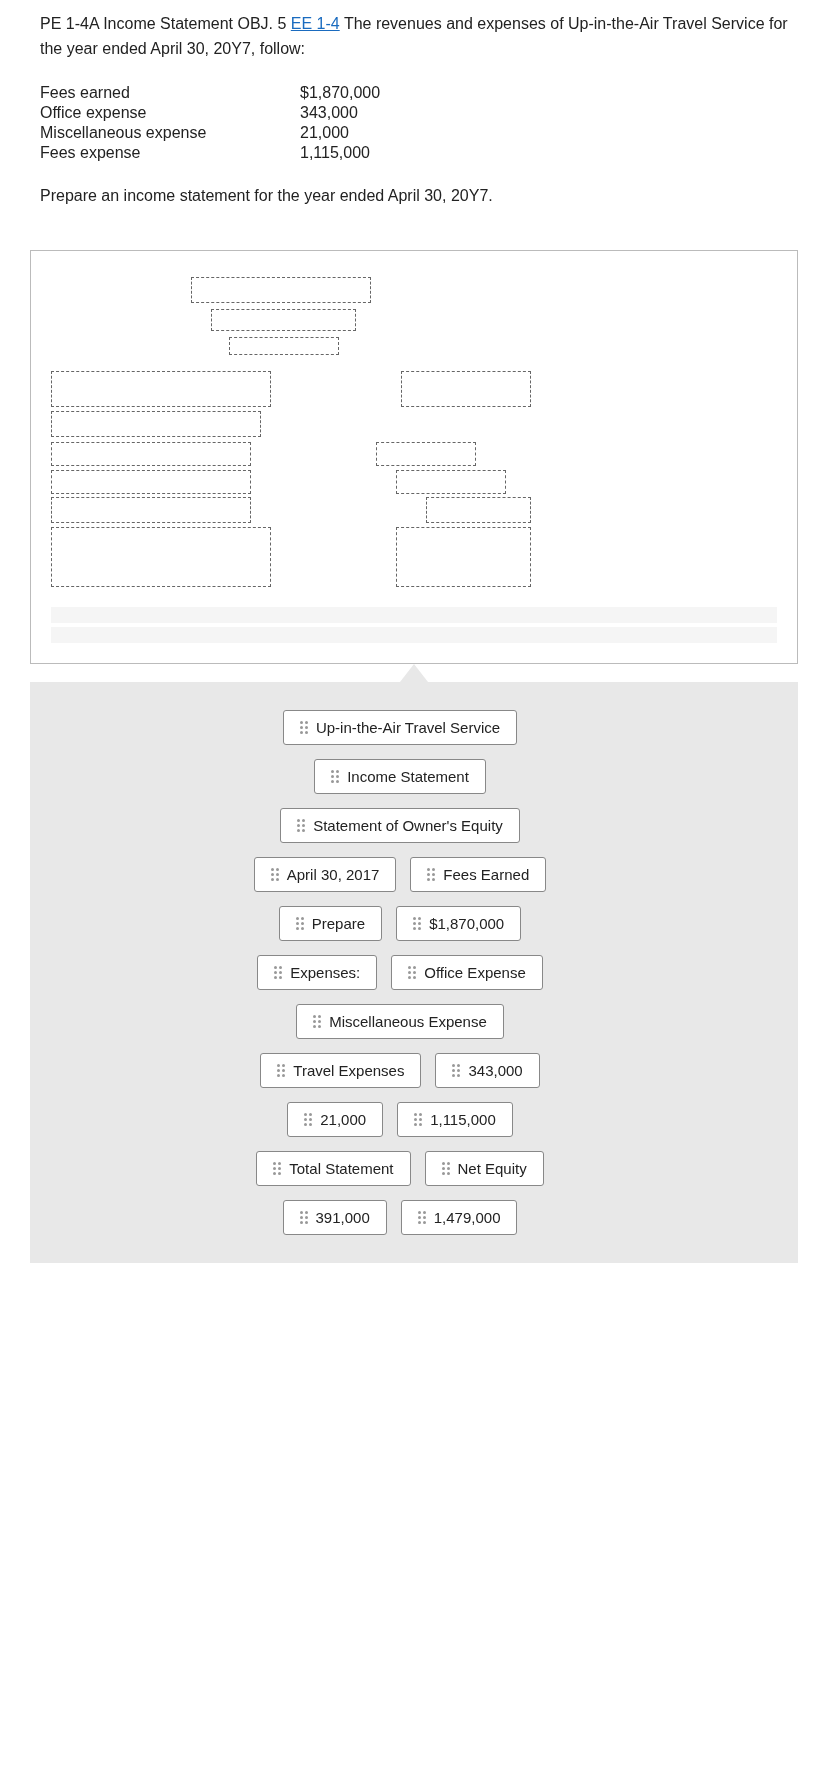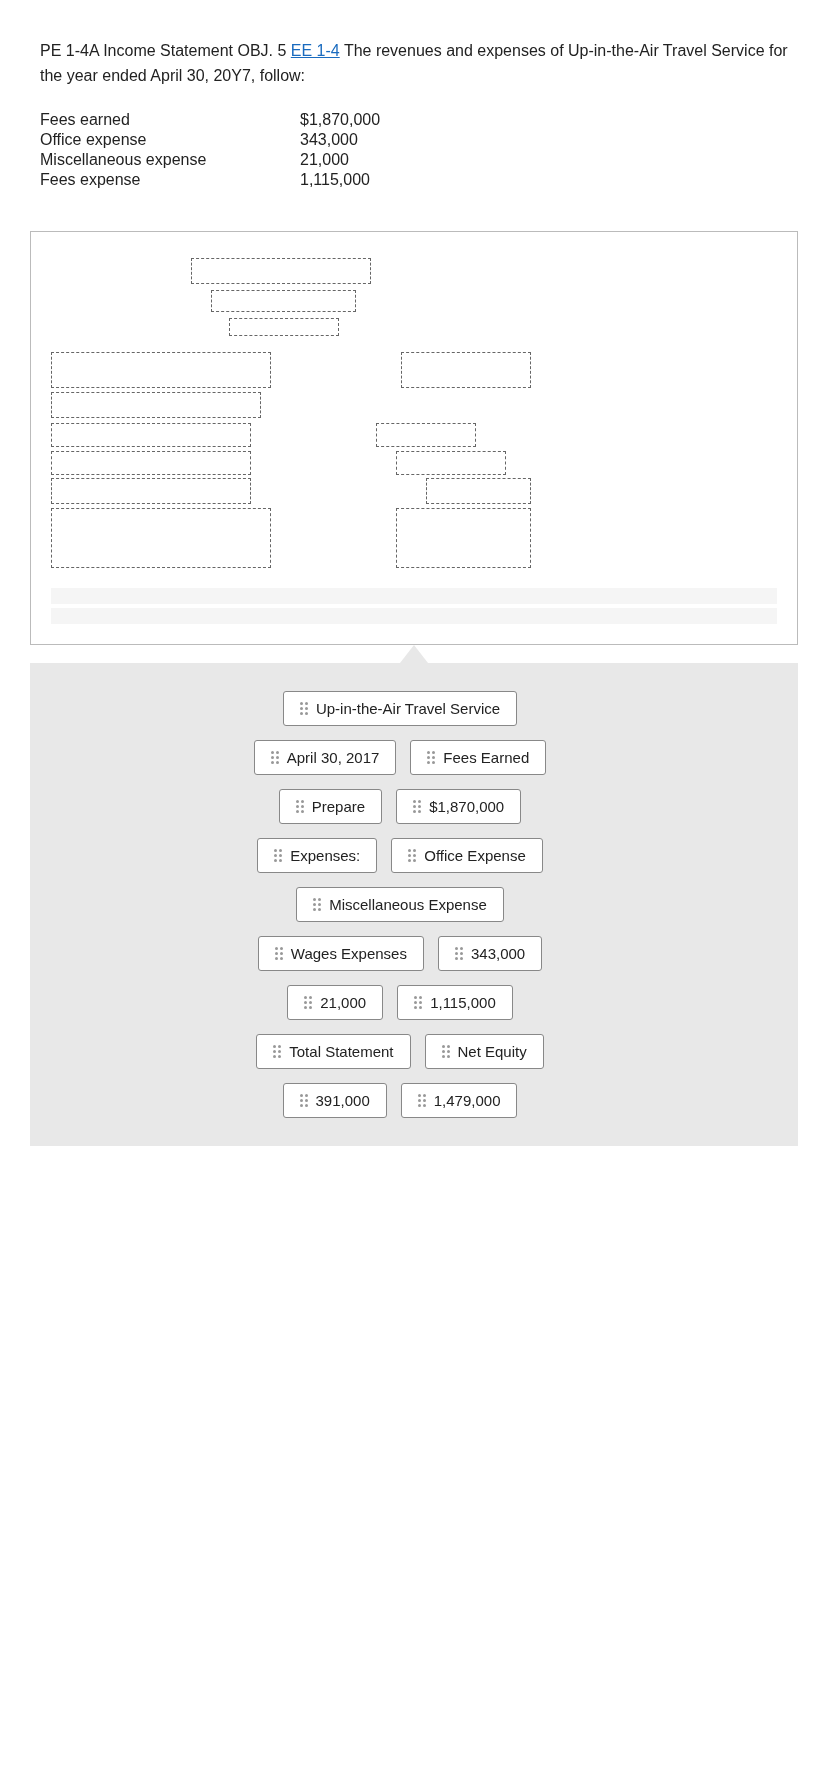--- a/index.html
+++ b/index.html
@@ -6,21 +6,21 @@
     body {
       width: 828px;
       min-height: 1771px;
       background: #ffffff;
       font-family: Arial, sans-serif;
       font-size: 16px;
       color: #222;
     }
 
     .top-section {
-      padding: 39px 40px 20px 40px;
+      padding: 12px 40px 20px 40px;
     }
 
     .intro-text {
       font-size: 16px;
       line-height: 1.55;
       margin-bottom: 22px;
     }
 
     .intro-text a {
       color: #1a6bbf;
@@ -160,20 +160,21 @@
       <div class="data-row">
       <span class="data-label">Miscellaneous expense</span>
       <span class="data-value">21,000</span>
     </div>
       <div class="data-row">
       <span class="data-label">Fees expense</span>
       <span class="data-value">1,115,000</span>
     </div>
     </div>
 
+  <p class="prepare-text">Prepare an income statement for the year ended April 30, 20Y7.</p>
 </div>
 
 <div class="worksheet-container">
   <div class="worksheet-inner">
 
     <div class="dashed-box" style="left:150px;top:10px;width:180px;height:26px;"></div>
     <div class="dashed-box" style="left:170px;top:42px;width:145px;height:22px;"></div>
     <div class="dashed-box" style="left:188px;top:70px;width:110px;height:18px;"></div>
 
     <div class="dashed-box" style="left:10px;top:104px;width:220px;height:36px;"></div>
@@ -228,20 +229,58 @@
           </span>
           <span>
             <span class="drag-dot"></span>
             <span class="drag-dot"></span>
           </span>
           <span>
             <span class="drag-dot"></span>
             <span class="drag-dot"></span>
           </span>
         </span>
+        <span>Income Statement</span>
+      </div>
+    </div>
+    <div class="answer-row">
+      <div class="answer-chip">
+        <span class="drag-icon">
+          <span>
+            <span class="drag-dot"></span>
+            <span class="drag-dot"></span>
+          </span>
+          <span>
+            <span class="drag-dot"></span>
+            <span class="drag-dot"></span>
+          </span>
+          <span>
+            <span class="drag-dot"></span>
+            <span class="drag-dot"></span>
+          </span>
+        </span>
+        <span>Statement of Owner's Equity</span>
+      </div>
+    </div>
+    <div class="answer-row">
+      <div class="answer-chip">
+        <span class="drag-icon">
+          <span>
+            <span class="drag-dot"></span>
+            <span class="drag-dot"></span>
+          </span>
+          <span>
+            <span class="drag-dot"></span>
+            <span class="drag-dot"></span>
+          </span>
+          <span>
+            <span class="drag-dot"></span>
+            <span class="drag-dot"></span>
+          </span>
+        </span>
         <span>April 30, 2017</span>
       </div>
       <div class="answer-chip">
         <span class="drag-icon">
           <span>
             <span class="drag-dot"></span>
             <span class="drag-dot"></span>
           </span>
           <span>
             <span class="drag-dot"></span>
@@ -355,21 +394,21 @@
           </span>
           <span>
             <span class="drag-dot"></span>
             <span class="drag-dot"></span>
           </span>
           <span>
             <span class="drag-dot"></span>
             <span class="drag-dot"></span>
           </span>
         </span>
-        <span>Wages Expenses</span>
+        <span>Travel Expenses</span>
       </div>
       <div class="answer-chip">
         <span class="drag-icon">
           <span>
             <span class="drag-dot"></span>
             <span class="drag-dot"></span>
           </span>
           <span>
             <span class="drag-dot"></span>
             <span class="drag-dot"></span>

